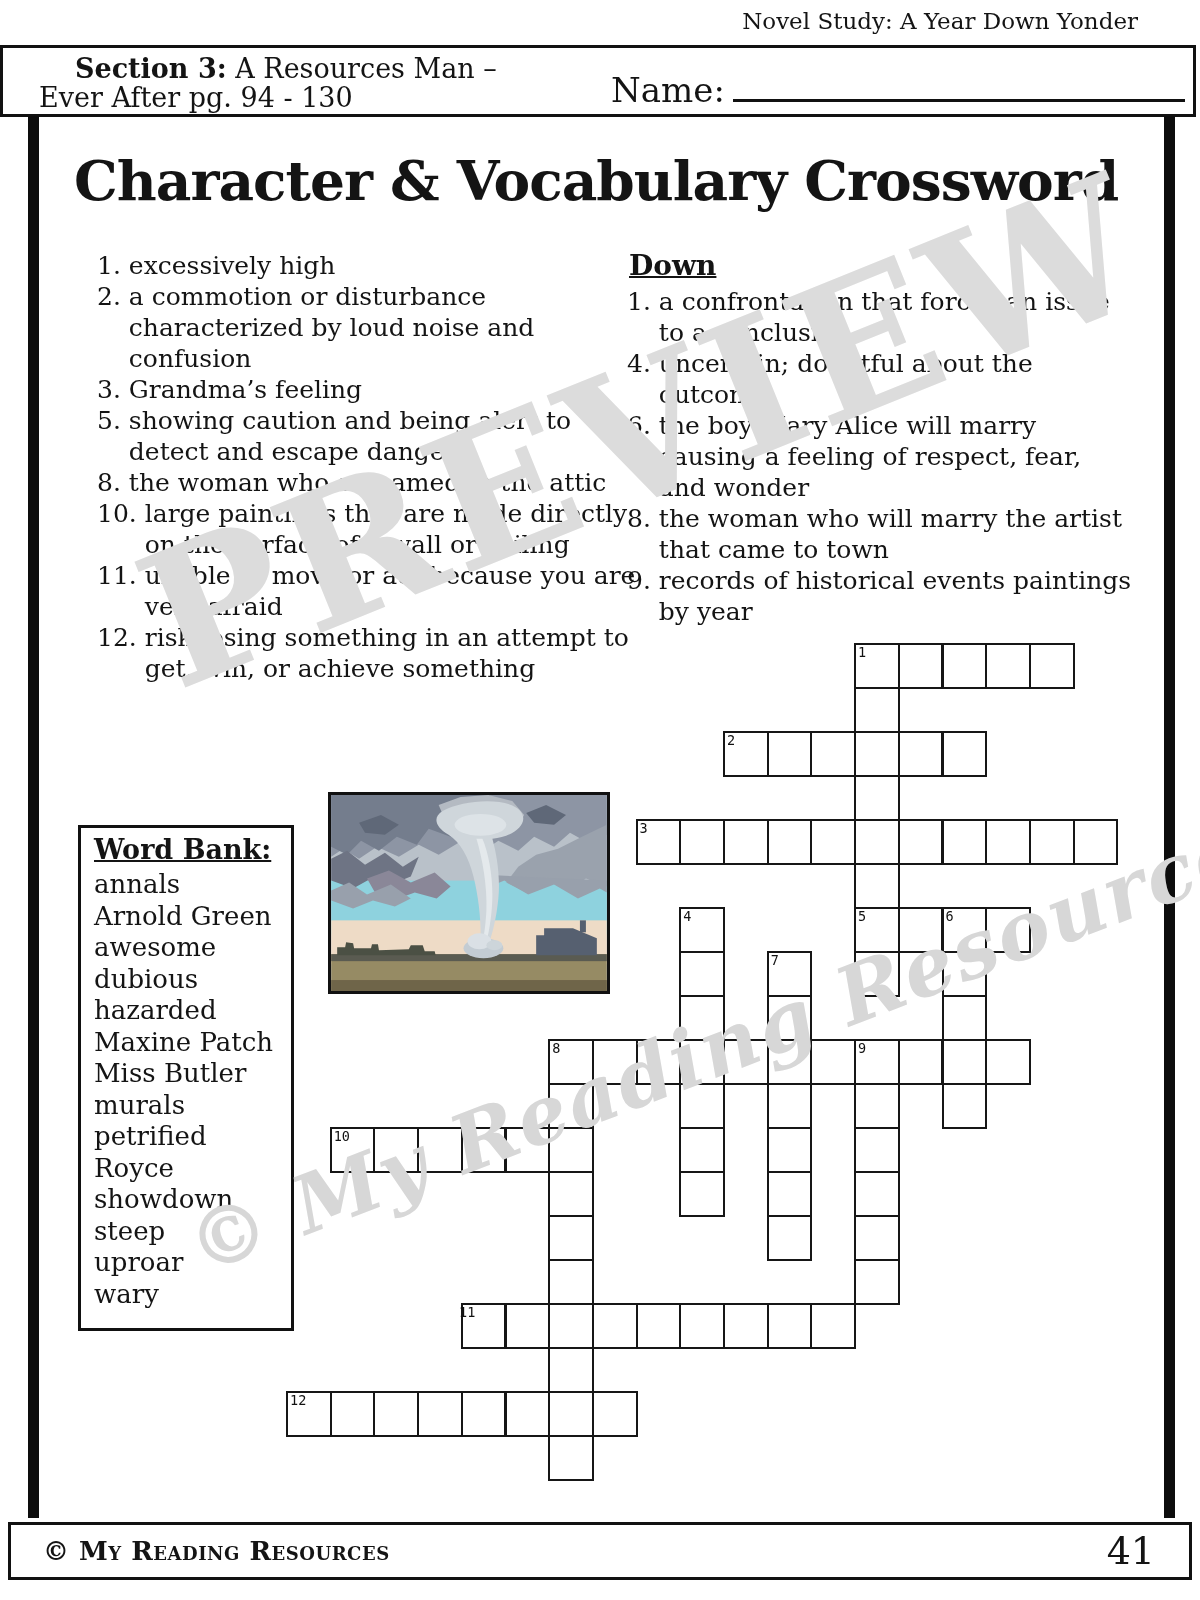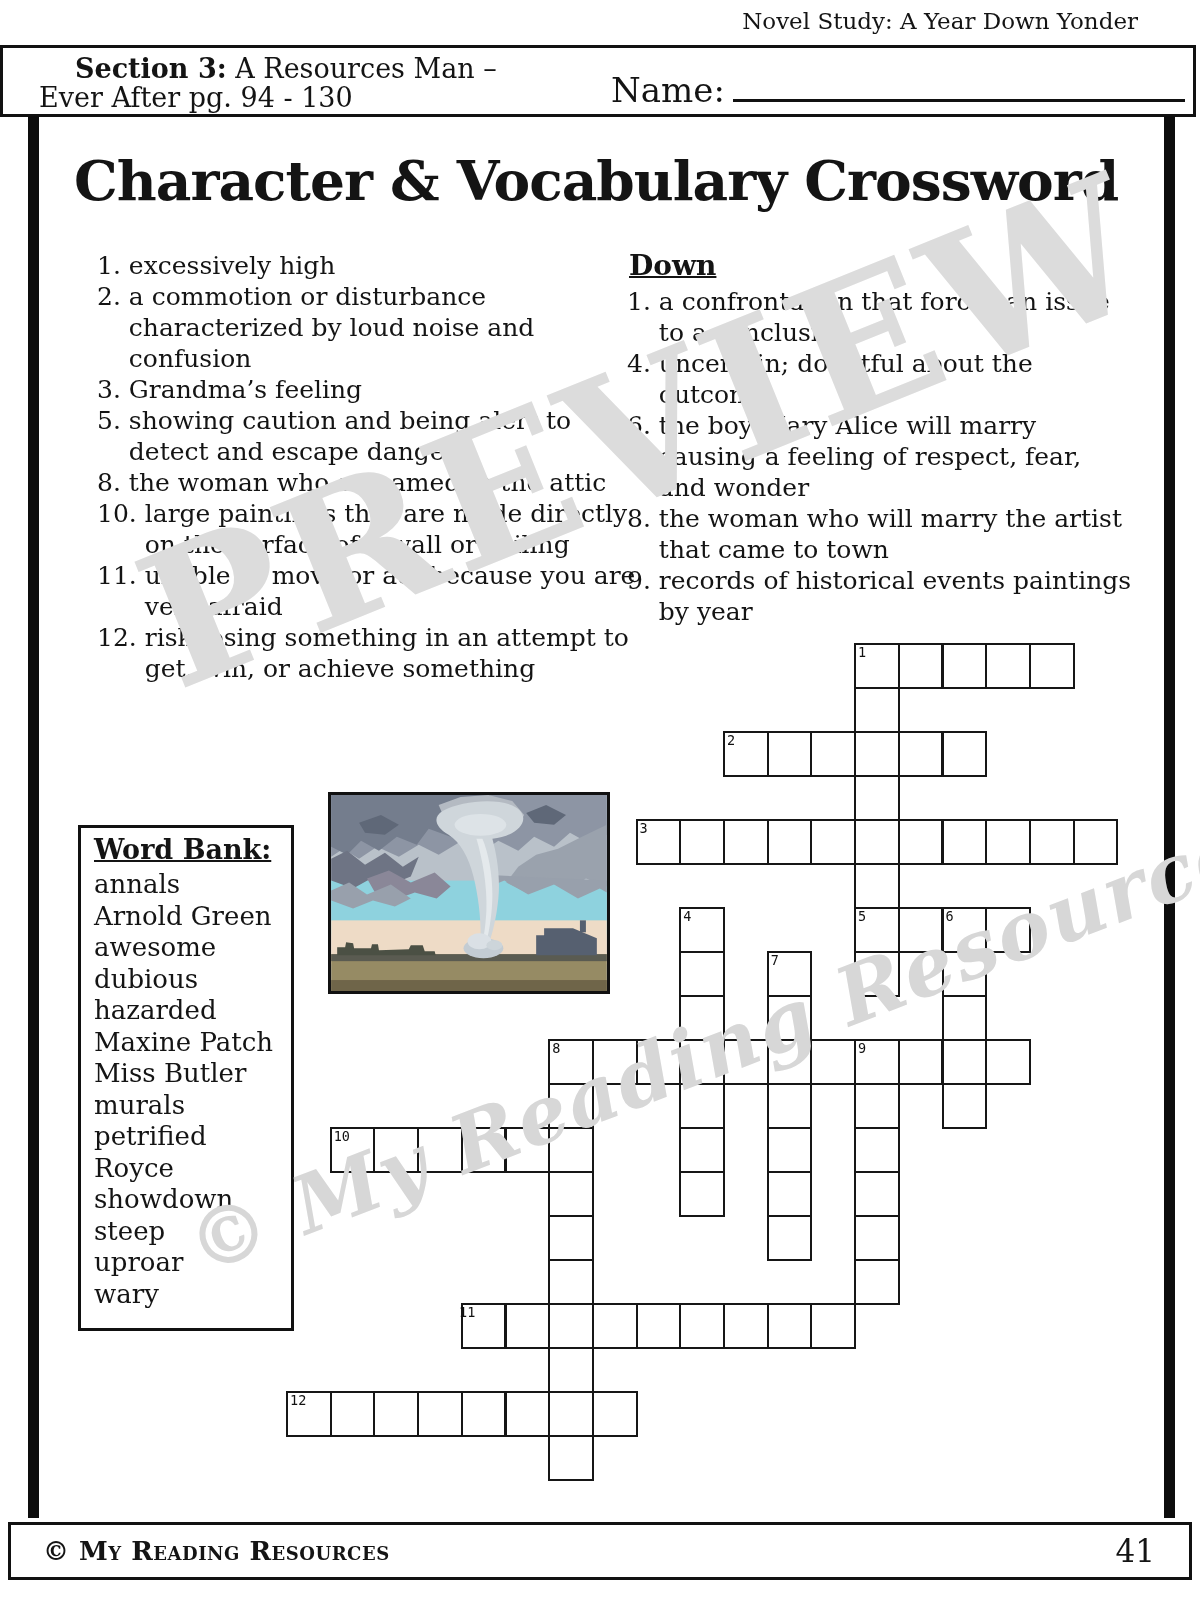--- a/index.html
+++ b/index.html
@@ -57,21 +57,21 @@
   .wm-preview{left:120px;top:352px;width:900px;transform:rotate(-22deg);
               font-weight:bold;font-size:186px;letter-spacing:6px;color:#dcdcdc;}
   .wm-script{left:160px;top:1032px;width:950px;transform:rotate(-21deg);
              font-style:italic;font-weight:bold;font-size:80px;letter-spacing:2px;color:#d7d7d7;}
 
   
   .footer{position:absolute;left:8px;top:1522px;width:1184px;height:58px;
           border:3px solid #111;box-sizing:border-box;background:#fff;
           display:flex;align-items:center;justify-content:space-between;padding:0 34px 0 32px;z-index:50;}
   .footer-copy{font-variant:small-caps;font-weight:bold;font-size:26px;letter-spacing:0.5px;}
-  .footer-page{font-size:31px;}
+  .footer-page{font-size:38px;}
 </style>
 </head>
 <body>
 
 <div class="page">
 
   <div class="book-title">Novel Study: A Year Down Yonder</div>
 
   <div class="header-box">
     <div class="section-lines">

